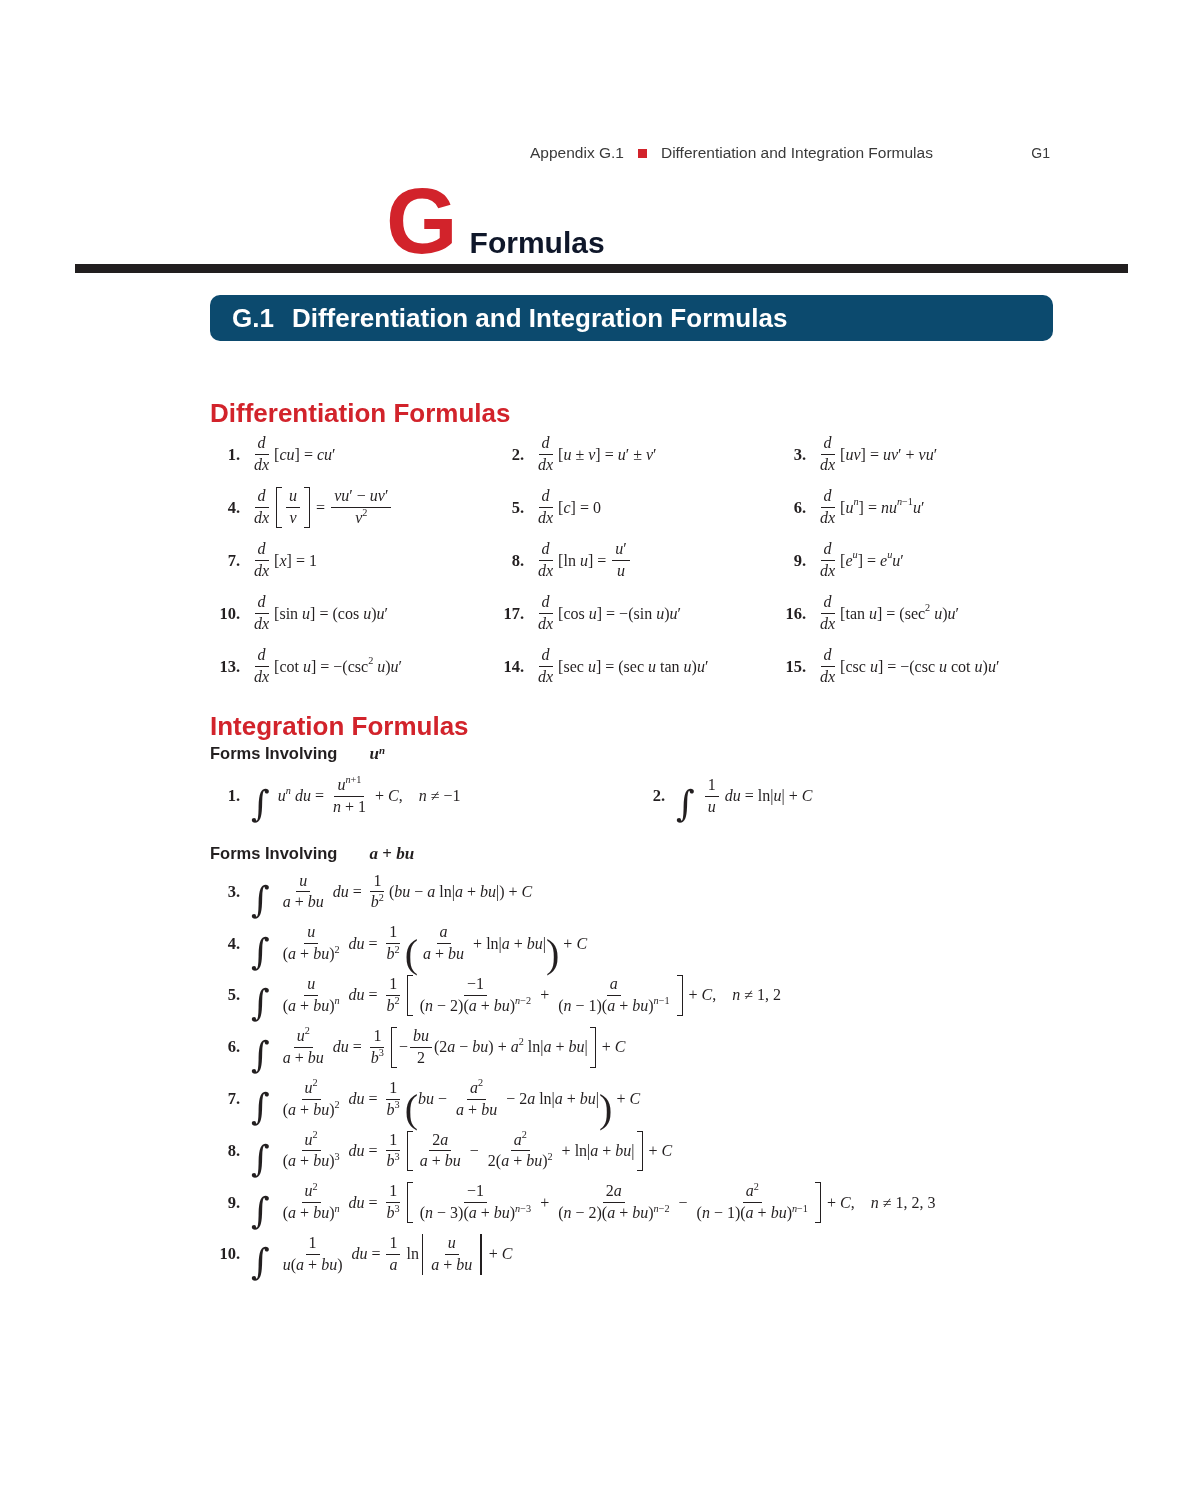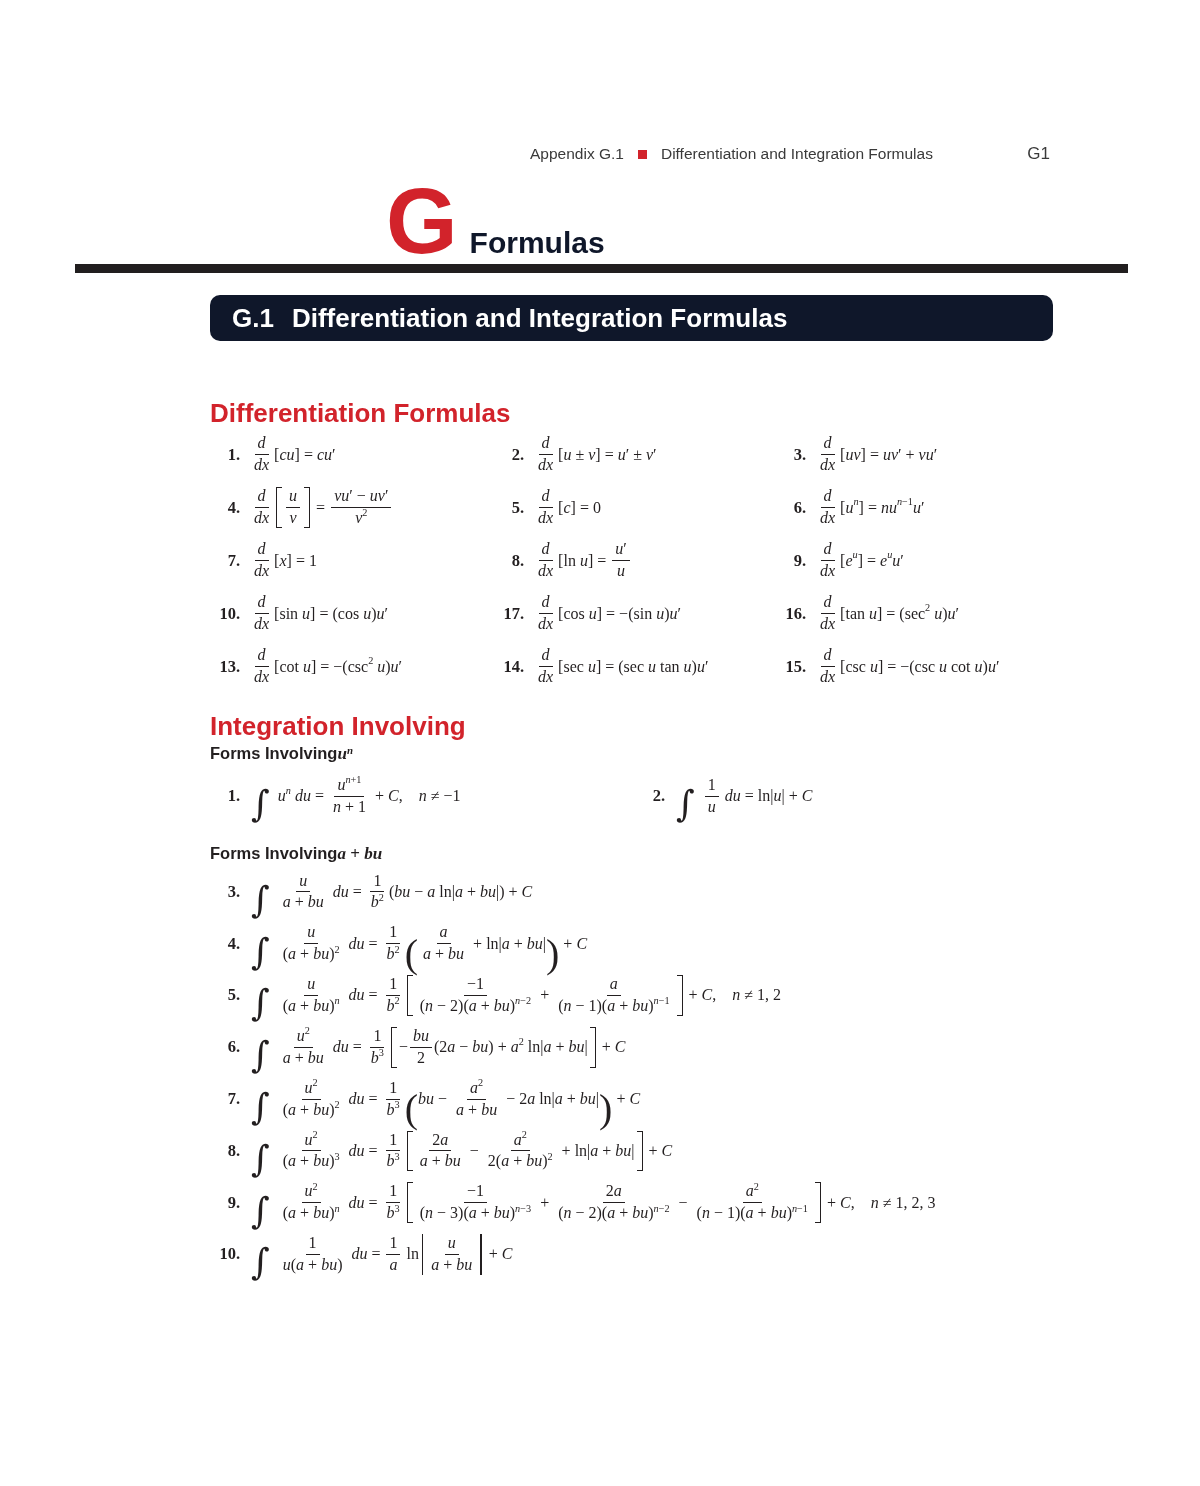--- a/index.html
+++ b/index.html
@@ -4,46 +4,46 @@
 <style>
   html,body{margin:0;padding:0;background:#ffffff;}
   body{width:1200px;height:1486px;position:relative;overflow:hidden;
        font-family:"Liberation Sans",sans-serif;color:#231f20;}
   .page{position:absolute;inset:0;background:#fff;}
 
   
   .running-head{position:absolute;top:144px;left:530px;width:520px;
     display:flex;align-items:center;font-size:15.5px;color:#3a3a3a;}
   .rh-sq{width:9px;height:9px;background:#d2232b;margin:0 14px;flex:none;}
-  .pageno{margin-left:auto;font-size:17px;color:#3a3a3a;}
+  .pageno{margin-left:auto;font-size:14px;color:#3a3a3a;}
 
   
   .chapter-row{position:absolute;top:184px;left:386px;display:flex;align-items:baseline;}
   .big-g{font-size:92px;font-weight:700;color:#d2232b;line-height:0.82;letter-spacing:-2px;}
   .chapter-name{font-size:30px;font-weight:700;margin-left:14px;color:#0f172a;}
 
   .thick-rule{position:absolute;top:264px;left:75px;width:1053px;height:9px;background:#211e1f;}
 
   
   .banner{position:absolute;top:295px;left:210px;width:843px;height:46px;
-    background:#0f172a;border-radius:10px;display:flex;align-items:center;
+    background:#0c4a6e;border-radius:10px;display:flex;align-items:center;
     color:#fff;font-weight:700;font-size:26px;padding-left:22px;box-sizing:border-box;}
   .banner-num{margin-right:18px;}
 
   
   .objective{position:absolute;top:357px;left:251px;display:flex;align-items:center;font-size:15.5px;}
   .obj-sq{width:9px;height:9px;background:#d2232b;margin-right:16px;flex:none;}
 
   .red-head{position:absolute;left:210px;margin:0;color:#d2232b;
     font-size:26px;font-weight:700;font-family:"Liberation Sans",sans-serif;}
   .diff-head{top:398px;}
   .int-head{top:711px;}
 
   .subhead{position:absolute;left:210px;display:flex;align-items:baseline;
-    font-size:16.5px;font-weight:700;}
+    font-size:16.5px;font-weight:700;gap:32px;}
   .sub1{top:744px;}
   .sub2{top:844px;}
   .subm{display:inline-flex;align-items:baseline;white-space:pre;
     font-family:"Liberation Serif","DejaVu Serif",serif;font-weight:700;font-size:17px;}
 
   
   .diff-grid{position:absolute;top:428px;left:212px;width:960px;
     display:grid;grid-template-columns:284px 282px auto;}
   .int-pair{position:absolute;top:765px;left:212px;width:940px;
     display:grid;grid-template-columns:425px auto;}
@@ -177,21 +177,21 @@
         <span class="fnum">14.</span>
         <span class="fmath"><span class="mfrac"><span class="mnum"><span class="mrun"><span class="mvar">d</span></span></span><span class="mden"><span class="mrun"><span class="mvar">dx</span></span></span></span><span class="mrun">[<span class="mfn">sec</span> <span class="mvar">u</span>] = (<span class="mfn">sec</span> <span class="mvar">u</span> <span class="mfn">tan</span> <span class="mvar">u</span>)<span class="mvar">u</span>′</span></span>
       </div>
 
       <div class="formula">
         <span class="fnum">15.</span>
         <span class="fmath"><span class="mfrac"><span class="mnum"><span class="mrun"><span class="mvar">d</span></span></span><span class="mden"><span class="mrun"><span class="mvar">dx</span></span></span></span><span class="mrun">[<span class="mfn">csc</span> <span class="mvar">u</span>] = −(<span class="mfn">csc</span> <span class="mvar">u</span> <span class="mfn">cot</span> <span class="mvar">u</span>)<span class="mvar">u</span>′</span></span>
       </div>
     </div>
 
-  <h2 class="red-head int-head">Integration Involving</h2>
+  <h2 class="red-head int-head">Integration Formulas</h2>
 
   <div class="subhead sub1">
     <span>Forms Involving </span>
       <span class="subm"><span class="mrun"><span class="mvar">u</span></span><sup class="msup"><span class="mrun"><span class="mvar">n</span></span></sup></span>
   </div>
 
   <div class="int-pair">
 
       <div class="formula">
         <span class="fnum">1.</span>

